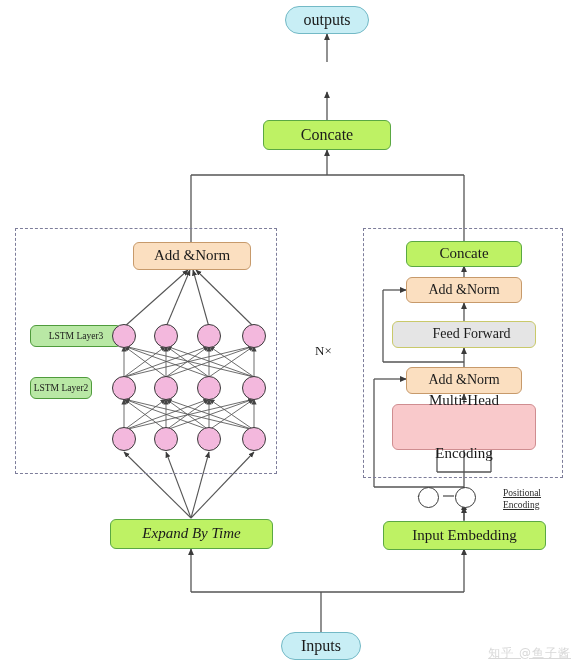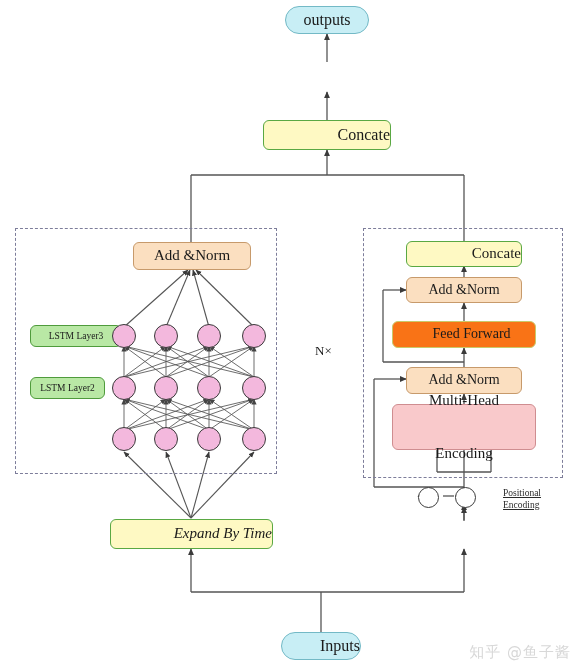--- a/index.html
+++ b/index.html
@@ -14,23 +14,23 @@
     position:absolute;box-sizing:border-box;
     display:flex;align-items:center;justify-content:center;
     text-align:center;line-height:1.15;
     border:1px solid #8a8a8a;
     font-family:"Liberation Serif", serif;
     color:#1a1a1a;
     z-index:3;
   }
   .rounded{border-radius:6px;}
   .pill{border-radius:14px;}
-  .green{background:#fef9c3;border-color:#5aa843;justify-content:flex-end;}
+  .green{background:#bef264;border-color:#5aa843;}
   .orange{background:#fbdfc0;border-color:#c79a6b;}
-  .yellow{background:#f97316;border-color:#c9c96a;padding-left:15px;}
+  .yellow{background:#e5e5e5;border-color:#c9c96a;padding-left:15px;}
   .pink{background:#f9c9cb;border-color:#cf8d90;}
   .blue{background:#c8eef5;border-color:#73b9c6;}
   .greensm{background:#b9e8a5;border-color:#4f9b3c;}
 
   .dashbox{
     position:absolute;box-sizing:border-box;
     border:1px dashed #7d7d9a;
     z-index:1;background:transparent;
   }
   .neuron{
@@ -40,22 +40,22 @@
     z-index:3;
   }
   .lbl{
     position:absolute;z-index:4;color:#2b2b2b;
     font-family:"Liberation Serif", serif;
   }
   .pe-label{font-size:9.5px;line-height:1.25;text-align:left;color:#2b2b2b;}
   .nx-label{font-size:13px;color:#1a1a1a;}
   .watermark{
     position:absolute;right:6px;bottom:8px;z-index:6;
-    font-family:"DejaVu Sans", sans-serif;font-size:15px;
-    color:#d8d8d8;letter-spacing:1px;white-space:nowrap;
+    font-family:"DejaVu Sans", sans-serif;font-size:12px;
+    color:#d8d8d8;letter-spacing:1px;white-space:nowrap;text-decoration:underline;
   }
   .pe-circle{
     position:absolute;z-index:4;width:19px;height:19px;border-radius:50%;
     border:1.2px solid #3a3a3a;background:#fff;
   }
   .two-line{flex-direction:column;}
 </style>
 </head>
 <body>
 
@@ -186,21 +186,21 @@
     <span>Concate</span>
   </div>
 
   <div class="node rounded orange" style="left:133px;top:242px;width:118px;height:28px;font-size:15px;">
     <span>Add &amp;Norm</span>
   </div>
 
   <div class="node rounded greensm" style="left:30px;top:325px;width:92px;height:22px;font-size:9.5px;">
     <span>LSTM Layer3</span>
   </div>
-  <div class="node rounded greensm" style="left:30px;top:377px;width:75px;height:22px;font-size:9.5px;">
+  <div class="node rounded greensm" style="left:30px;top:377px;width:62px;height:22px;font-size:9.5px;">
     <span>LSTM Layer2</span>
   </div>
 
   <div class="neuron" style="left:112px;top:324px;"></div>
   <div class="neuron" style="left:154px;top:324px;"></div>
   <div class="neuron" style="left:197px;top:324px;"></div>
   <div class="neuron" style="left:242px;top:324px;"></div>
 
   <div class="neuron" style="left:112px;top:376px;"></div>
   <div class="neuron" style="left:154px;top:376px;"></div>
@@ -242,20 +242,23 @@
   </div>
 
   <div class="pe-circle" style="left:418px;top:487px;"></div>
   <div class="pe-circle" style="left:455px;top:487px;"></div>
 
   <div class="lbl pe-label" style="left:503px;top:488px;width:72px;text-decoration:underline;">
     <div>Positional</div>
     <div>Encoding</div>
   </div>
 
-
-  <div class="node pill blue" style="left:281px;top:632px;width:80px;height:28px;font-size:16px;justify-content:flex-end;">
+  <div class="node rounded green" style="left:383px;top:521px;width:163px;height:29px;font-size:15px;">
+    <span>Input Embedding</span>
+  </div>
+
+  <div class="node pill blue" style="left:281px;top:632px;width:80px;height:28px;font-size:16px;">
     <span>Inputs</span>
   </div>
 
   <div class="watermark">知乎 @鱼子酱</div>
 
 </div>
 
 </body></html>

